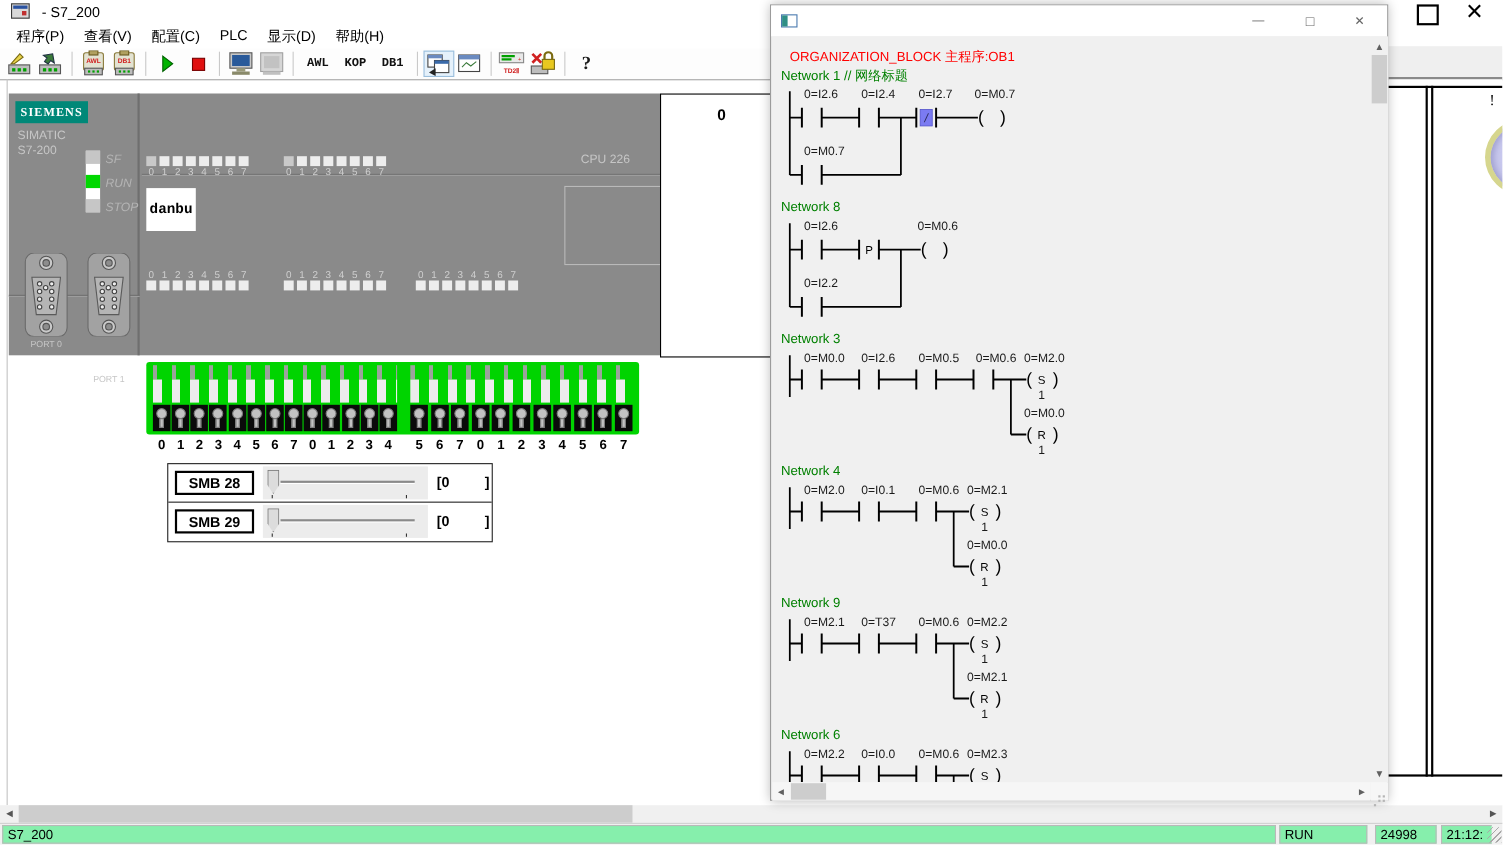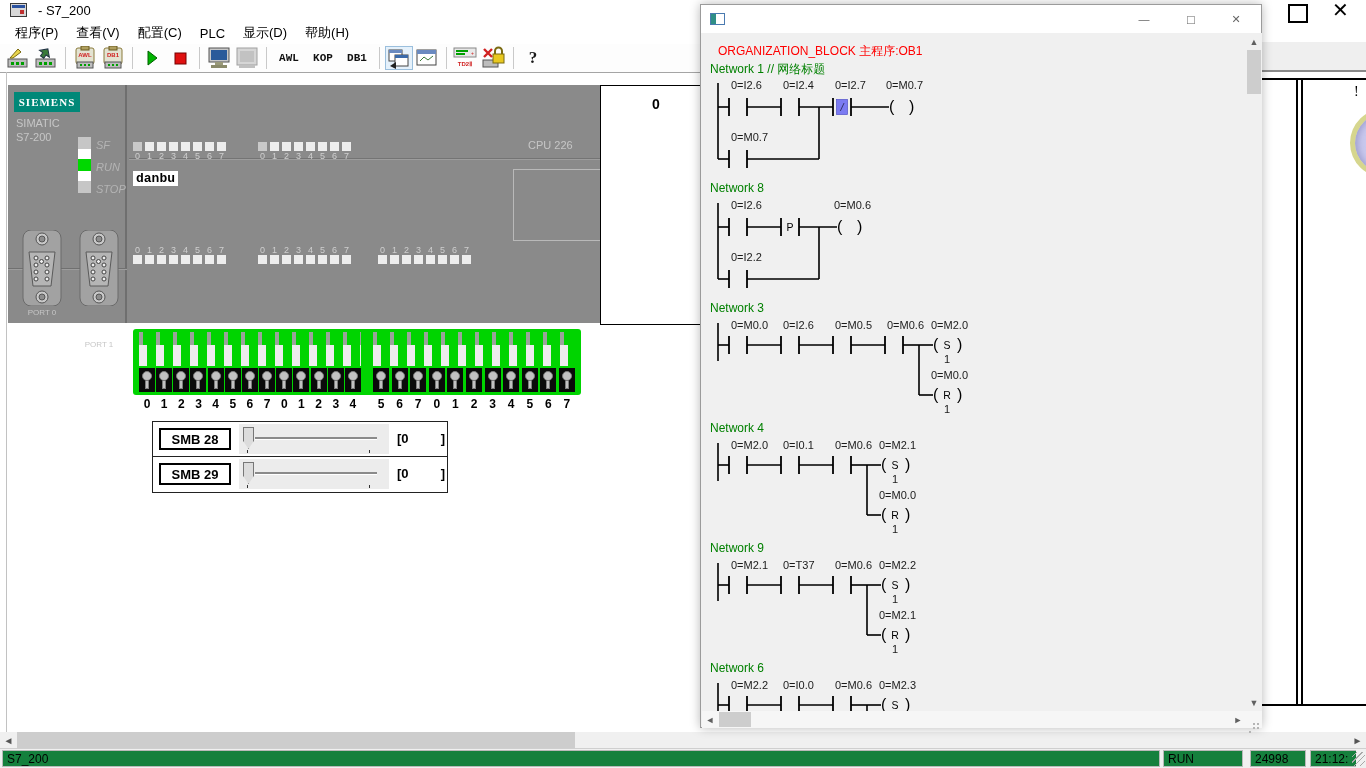--- a/index.html
+++ b/index.html
@@ -9,21 +9,21 @@
   .abs { position:absolute; }
 
   
   #main-window { position:absolute; left:0; top:0; width:1366px; height:584px; background:#fff; z-index:1; }
   #titlebar { position:absolute; left:0; top:0; width:100%; height:22px; background:#fff; }
   #app-icon { position:absolute; left:10px; top:3px; width:17px; height:14px; border:1px solid #3a3a3a; background:#d8d8d8; }
   #app-icon .bar { position:absolute; left:1px; top:1px; width:13px; height:3px; background:#2a52a0; }
   #app-icon .dot { position:absolute; right:2px; bottom:2px; width:4px; height:4px; background:#c03030; }
   #title-text { position:absolute; left:38px; top:3px; font-size:13px; color:#000; }
 
-  #menubar { position:absolute; left:0; top:22px; width:100%; height:22px; background:#fff; display:flex; align-items:center; padding-left:6px; }
+  #menubar { position:absolute; left:0; top:22px; width:100%; height:22px; background:#fff; display:flex; padding-left:6px; }
   .menu-item { font-size:13px; color:#000; padding:2px 9px; }
 
   #toolbar { position:absolute; left:0; top:44px; width:100%; height:28px; background:#fdfdfd; display:flex; align-items:center; padding-left:4px; }
   .tbtn { width:28px; height:24px; display:flex; align-items:center; justify-content:center; }
   .tbtn.txt { width:34px; font-size:11px; font-weight:bold; color:#111; font-family:"Liberation Mono", monospace; }
   .tbtn.pressed { background:#e5f1fb; border:1px solid #9bbfdd; }
   .tsep { width:1px; height:22px; background:#c9c9c9; margin:0 5px; }
 
   
   #client-edge-h { position:absolute; left:0; top:72px; width:1366px; height:1px; background:#a5a5a5; }
@@ -40,21 +40,21 @@
   #plc-left-divider { position:absolute; left:0; top:183px; width:119px; height:1px; background:#707070; box-shadow:0 1px 0 #9d9d9d; }
   .port-label { position:absolute; width:46px; text-align:center; font-size:8px; color:#c6c6c6; }
   #plc-body { position:absolute; left:121px; top:0; width:471px; height:238px; }
   #body-divider { position:absolute; left:0; top:73px; width:471px; height:1px; background:#747474; box-shadow:0 1px 0 #9d9d9d; }
   .io-group { position:absolute; width:95px; }
   .io-leds { display:flex; gap:3px; }
   .io-led { width:9px; height:9px; background:#ededed; }
   .io-led.dim { background:#c9c9c9; }
   .io-nums { display:flex; gap:3px; }
   .io-num { width:9px; text-align:center; font-size:9px; color:#cfcfcf; }
-  #danbu-tag { position:absolute; left:4px; top:86px; background:#fff; color:#000; font-weight:bold; font-size:13px; padding:0 3px; font-family:"Liberation Mono", monospace; }
+  #danbu-tag { position:absolute; left:4px; top:86px; background:#fff; color:#000; font-weight:bold; font-size:13px; padding:12px 3px; font-family:"Liberation Mono", monospace; }
   #cpu-outline { position:absolute; left:384px; top:84px; width:88px; height:72px; border:1px solid #b9b9b9; }
 
   
   #term-strip { position:absolute; left:133px; top:329px; width:448px; height:66px; background:#00d400; border-radius:3px; }
   .slot-band-a { position:absolute; top:3px; height:13px; background:repeating-linear-gradient(90deg,#9ba39b 0 4px,transparent 4px 17px); }
   .slot-band-b { position:absolute; top:16px; height:21px; background:repeating-linear-gradient(90deg,#ececec 0 8px,transparent 8px 17px); }
   .switch-row { position:absolute; top:39px; height:24px; display:flex; justify-content:space-between; }
   .sw-cell { width:16px; height:24px; background:#0a0a0a; position:relative; }
   .sw-knob { position:absolute; left:3px; top:3px; width:10px; height:10px; border-radius:50%; background:#c2c2c2; border:1px solid #7d7d7d; }
   .sw-stem { position:absolute; left:6px; top:13px; width:4px; height:8px; background:#c2c2c2; border:1px solid #7d7d7d; border-top:none; }
@@ -75,21 +75,21 @@
 
   
   #watch-box { position:absolute; left:600px; top:85px; width:112px; height:240px; background:#fff; border:1px solid #000; text-align:center; }
   #watch-box span { display:inline-block; margin-top:10px; font-weight:bold; font-size:14px; }
 
   
   #main-hscroll { position:absolute; left:0; top:732px; width:1366px; height:16px; background:#f0f0f0; z-index:8; }
   #main-hscroll .thumb { position:absolute; left:17px; top:0; width:558px; height:16px; background:#cdcdcd; }
   .arr { position:absolute; top:0; width:17px; height:16px; display:flex; align-items:center; justify-content:center; color:#555; font-size:10px; }
   #statusbar { position:absolute; left:0; top:748px; width:1366px; height:20px; background:#f0f0f0; border-top:1px solid #cfcfcf; z-index:8; font-size:12px; }
-  .sfield { position:absolute; top:1px; height:17px; border:1px solid #b9b9b9; background:#15803d; padding:1px 4px; color:#000; }
+  .sfield { position:absolute; top:1px; height:17px; border:1px solid #b9b9b9; background:#86efac; padding:1px 4px; color:#000; }
   #status-grip { position:absolute; right:1px; top:3px; width:13px; height:14px; background:repeating-linear-gradient(135deg,transparent 0 3px,#a8a8a8 3px 4px); }
 
   
   #fragment-window { position:absolute; left:1262px; top:0; width:104px; height:732px; background:#fff; z-index:5; overflow:hidden; }
   #frag-max { position:absolute; left:26px; top:4px; width:20px; height:19px; border:2px solid #000; background:#fff; }
   #frag-close { position:absolute; left:70px; top:-2px; font-size:20px; color:#000; }
   #frag-band { position:absolute; left:0; top:42px; width:104px; height:30px; background:#efefef; border-bottom:2px solid #8a8a8a; }
   #frag-topline { position:absolute; left:0; top:78px; width:104px; height:2px; background:#000; }
   #frag-v1 { position:absolute; left:34px; top:78px; width:2px; height:628px; background:#000; }
   #frag-v2 { position:absolute; left:39px; top:78px; width:2px; height:628px; background:#000; }

